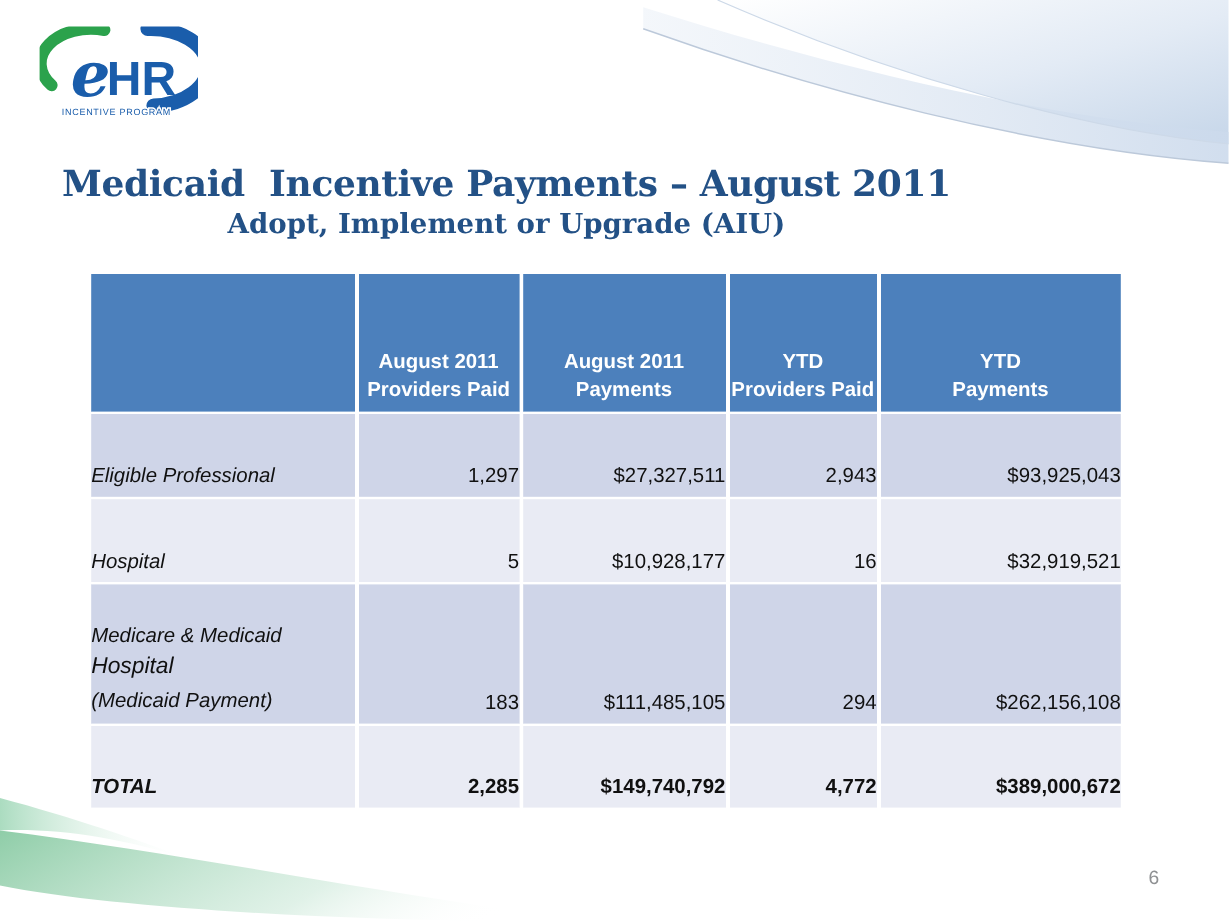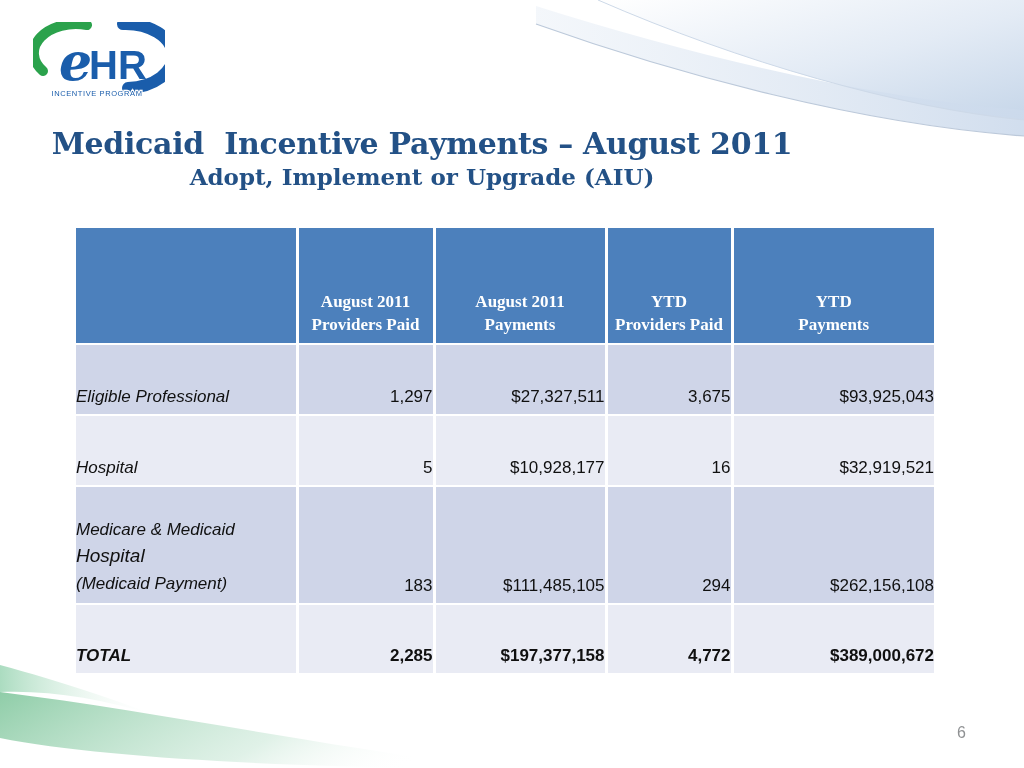--- a/index.html
+++ b/index.html
@@ -10,21 +10,21 @@
     background: #ffffff;
     overflow: hidden;
     font-family: "Liberation Sans", sans-serif;
   }
   
   .deco-top { position: absolute; top: 0; left: 0; width: 1024px; height: 150px; z-index: 0; }
   .deco-bottom { position: absolute; bottom: 0; left: 0; width: 500px; height: 120px; z-index: 0; }
   
   .logo { position: absolute; left: 33px; top: 22px; width: 132px; height: 80px; z-index: 2; }
   
-  .title-block { position: absolute; top: 125px; left: 0; width: 844px; text-align: center; z-index: 2; }
+  .title-block { position: absolute; top: 135px; left: 0; width: 844px; text-align: center; z-index: 2; }
   .title-block h1 {
     margin: 0; color: #235186;
     font-family: "DejaVu Serif", serif;
     font-size: 30px; font-weight: bold; letter-spacing: -0.3px; line-height: 1.25;
   }
   .title-block h2 {
     margin: 0; color: #235186;
     font-family: "DejaVu Serif", serif;
     font-size: 23px; font-weight: bold; line-height: 1.2;
   }
@@ -38,21 +38,21 @@
     overflow: hidden;
   }
   .data-table th:not(:last-child), .data-table td:not(:last-child) { border-right-width: 3px; }
   .data-table thead th { border-bottom-width: 2px; }
   .data-table tbody tr:not(:last-child) td { border-bottom-width: 2px; }
   .data-table thead th {
     background: #4C80BC; color: #ffffff;
     font-size: 17px; font-weight: bold; text-align: center; line-height: 1.32;
     height: 108px;
   }
-  .hdr-line { display: block; font-family: Liberation Serif, serif; }
+  .hdr-line { display: block; }
   .data-table tbody td { font-size: 17px; color: #101010; line-height: 1.25; }
   .row-a td { background: #CFD5E8; }
   .row-b td { background: #E9EBF4; }
   .c-label { text-align: left; padding-left: 3px; font-style: italic; }
   .c-mid   { text-align: right; }
   .c-num   { text-align: right; padding-right: 6px; }
   .row-total td { font-weight: bold; }
   .lbl-line { display: block; line-height: 1.5; }
   .lbl-lg { font-size: 19px; }
   
@@ -141,21 +141,21 @@
             <span class="hdr-line">YTD</span>
             <span class="hdr-line">Payments</span>
           </th>
         </tr>
       </thead>
       <tbody>
         <tr class="row-a" style="height:71px">
           <td class="c-label">Eligible Professional</td>
           <td class="c-mid">1,297</td>
           <td class="c-num">$27,327,511</td>
-          <td class="c-mid">3,675</td>
+          <td class="c-mid">2,943</td>
           <td class="c-num">$93,925,043</td>
         </tr>
         <tr class="row-b" style="height:71px">
           <td class="c-label">Hospital</td>
           <td class="c-mid">5</td>
           <td class="c-num">$10,928,177</td>
           <td class="c-mid">16</td>
           <td class="c-num">$32,919,521</td>
         </tr>
         <tr class="row-a" style="height:118px">
@@ -165,21 +165,21 @@
             <span class="lbl-line">(Medicaid Payment)</span>
           </td>
           <td class="c-mid">183</td>
           <td class="c-num">$111,485,105</td>
           <td class="c-mid">294</td>
           <td class="c-num">$262,156,108</td>
         </tr>
         <tr class="row-b row-total" style="height:69px">
           <td class="c-label">TOTAL</td>
           <td class="c-mid">2,285</td>
-          <td class="c-num">$197,377,158</td>
+          <td class="c-num">$149,740,792</td>
           <td class="c-mid">4,772</td>
           <td class="c-num">$389,000,672</td>
         </tr>
       </tbody>
     </table>
   </div>
 
   <div class="page-number">6</div>
 
 </div>

